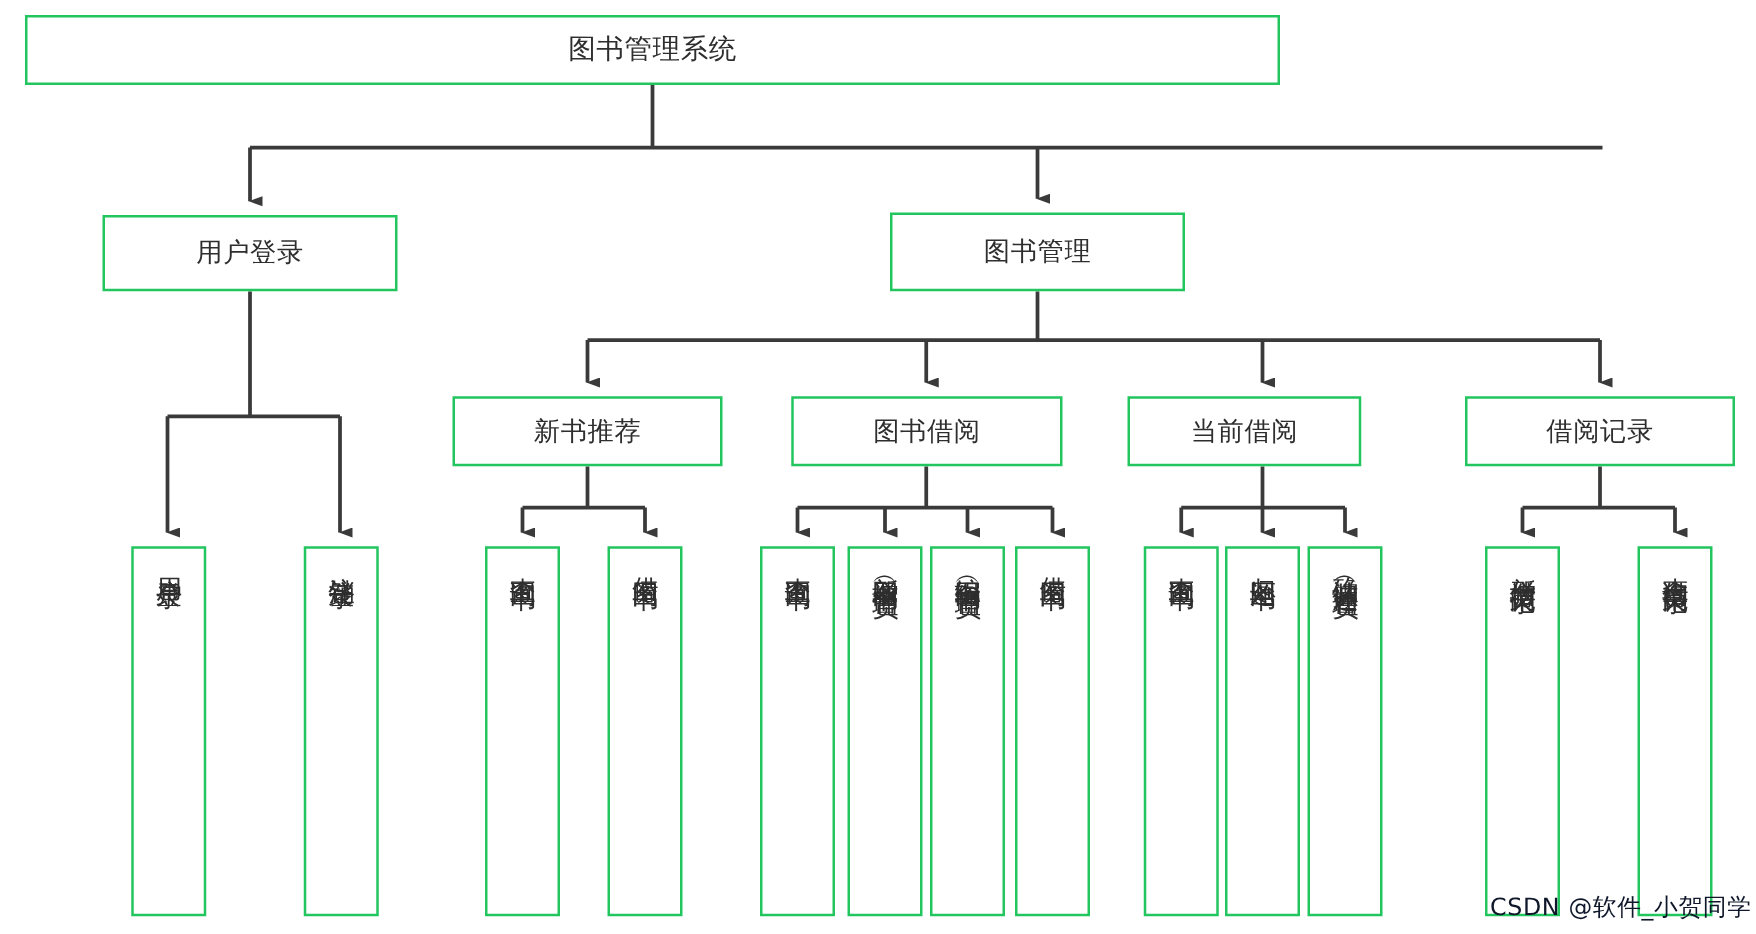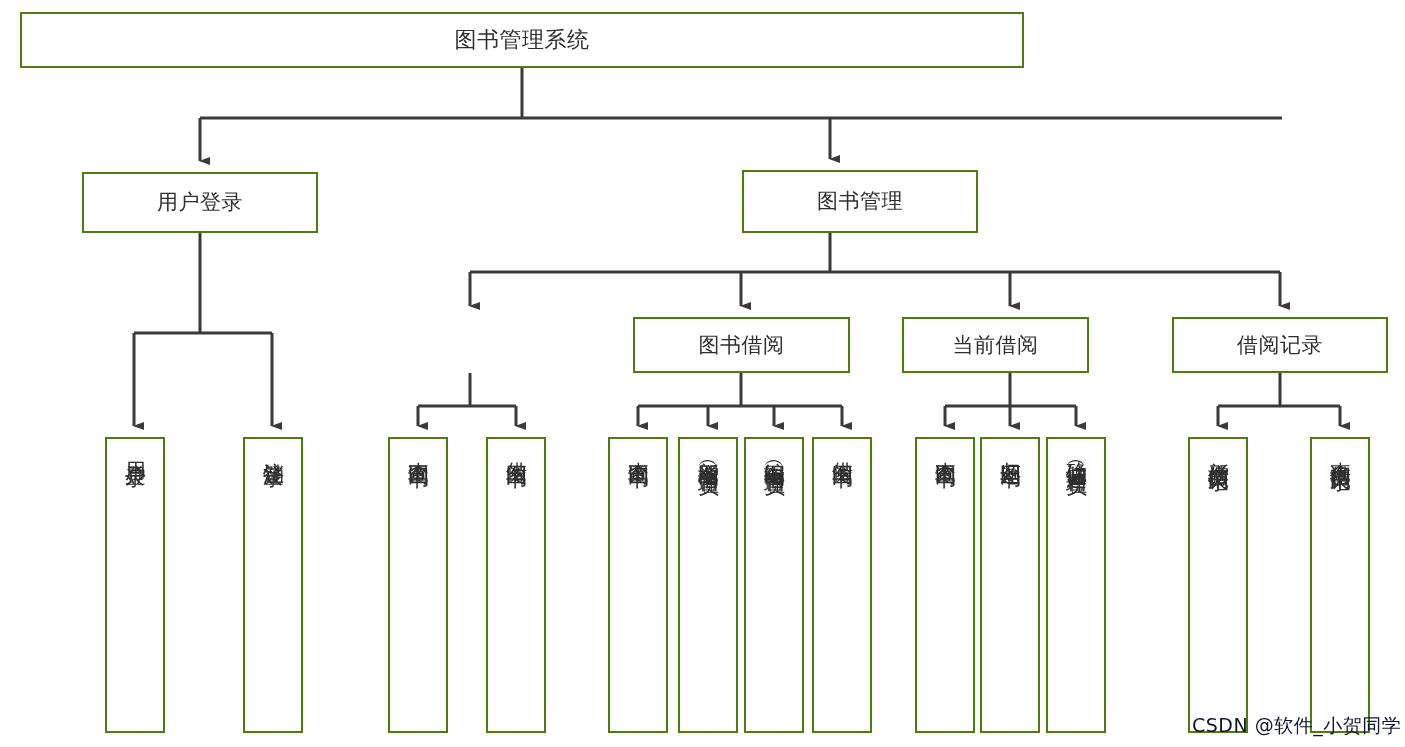--- a/index.html
+++ b/index.html
@@ -21,21 +21,21 @@
     position: absolute;
     left: 0;
     top: 0;
     width: 1405px;
     height: 747px;
     pointer-events: none;
   }
   .node {
     position: absolute;
     box-sizing: border-box;
-    border: 2px solid #4d7c0f;
+    border: 2px solid #22c55e;
     background: #ffffff;
     display: flex;
     align-items: center;
     justify-content: center;
     color: #2e2e2e;
   }
   .node .label {
     display: block;
     text-align: center;
     line-height: 1.18;
@@ -121,24 +121,27 @@
     </g>
   </svg>
 
   <div class="node horizontal root" style="left:20px; top:12px; width:1004px; height:56px;">
     <span class="label">图书管理系统</span>
   </div>
 
   <div class="node horizontal" style="left:82px; top:172px; width:236px; height:61px;">
     <span class="label">用户登录</span>
   </div>
-  <div class="node horizontal" style="left:712px; top:170px; width:236px; height:63px;margin-left:30px;">
+  <div class="node horizontal" style="left:712px; top:170px; width:236px; height:63px;">
     <span class="label">图书管理</span>
   </div>
 
+  <div class="node horizontal" style="left:362px; top:317px; width:216px; height:56px;">
+    <span class="label">新书推荐</span>
+  </div>
   <div class="node horizontal" style="left:633px; top:317px; width:217px; height:56px;justify-content:center;">
     <span class="label">图书借阅</span>
   </div>
   <div class="node horizontal" style="left:902px; top:317px; width:187px; height:56px;">
     <span class="label">当前借阅</span>
   </div>
   <div class="node horizontal" style="left:1172px; top:317px; width:216px; height:56px;">
     <span class="label">借阅记录</span>
   </div>
 

